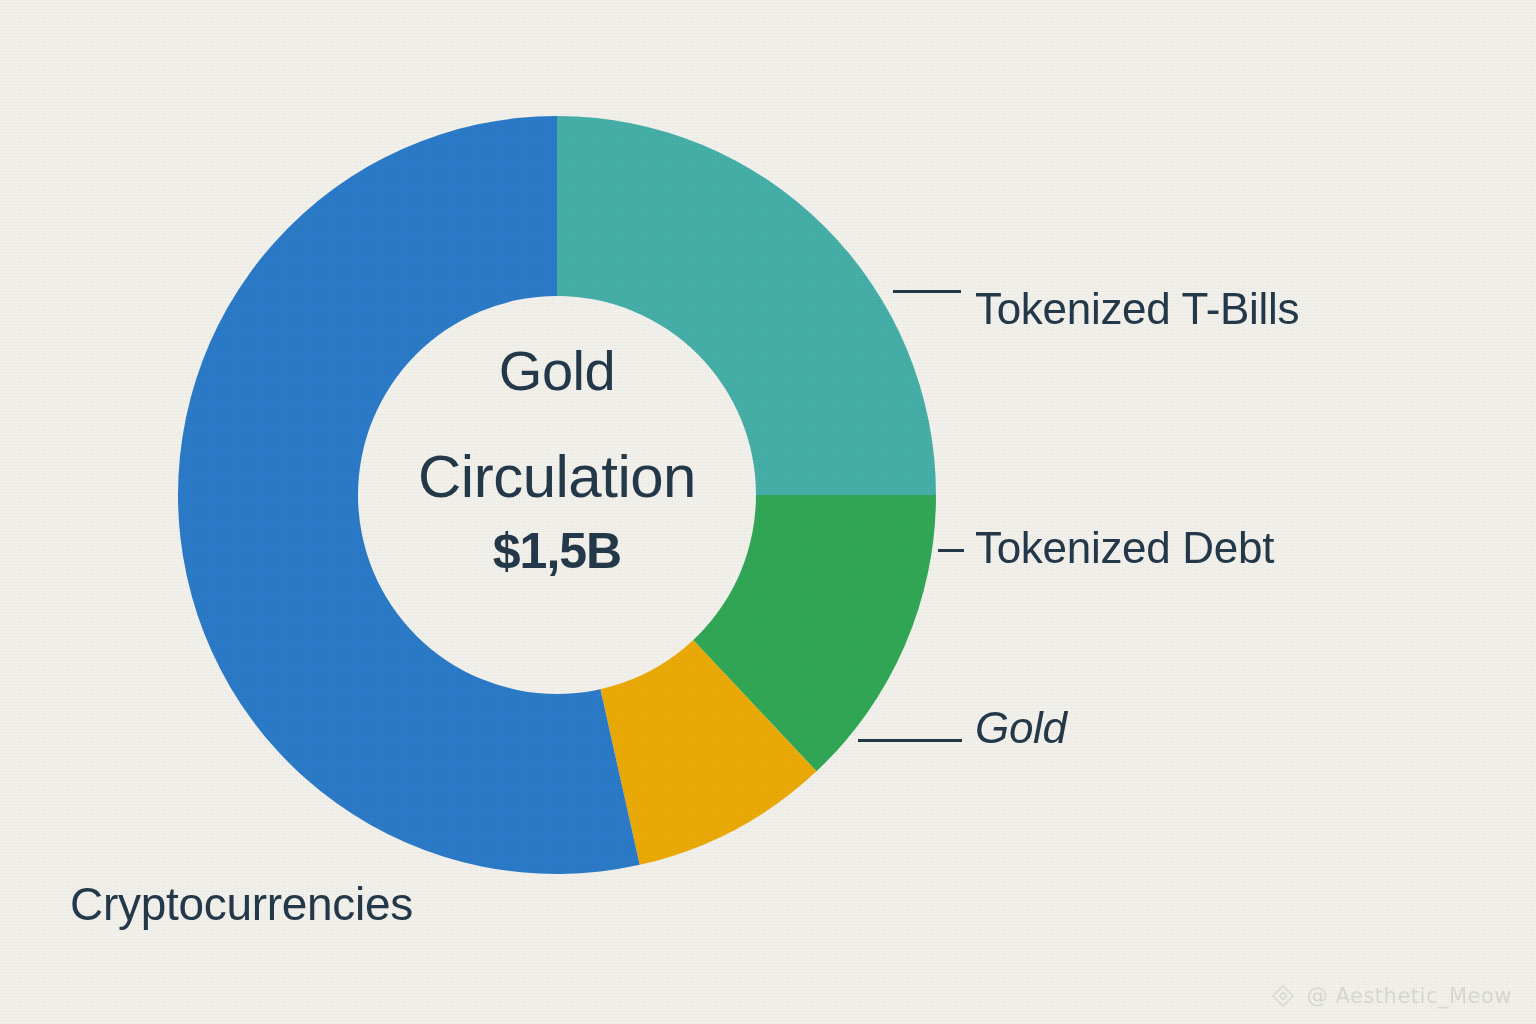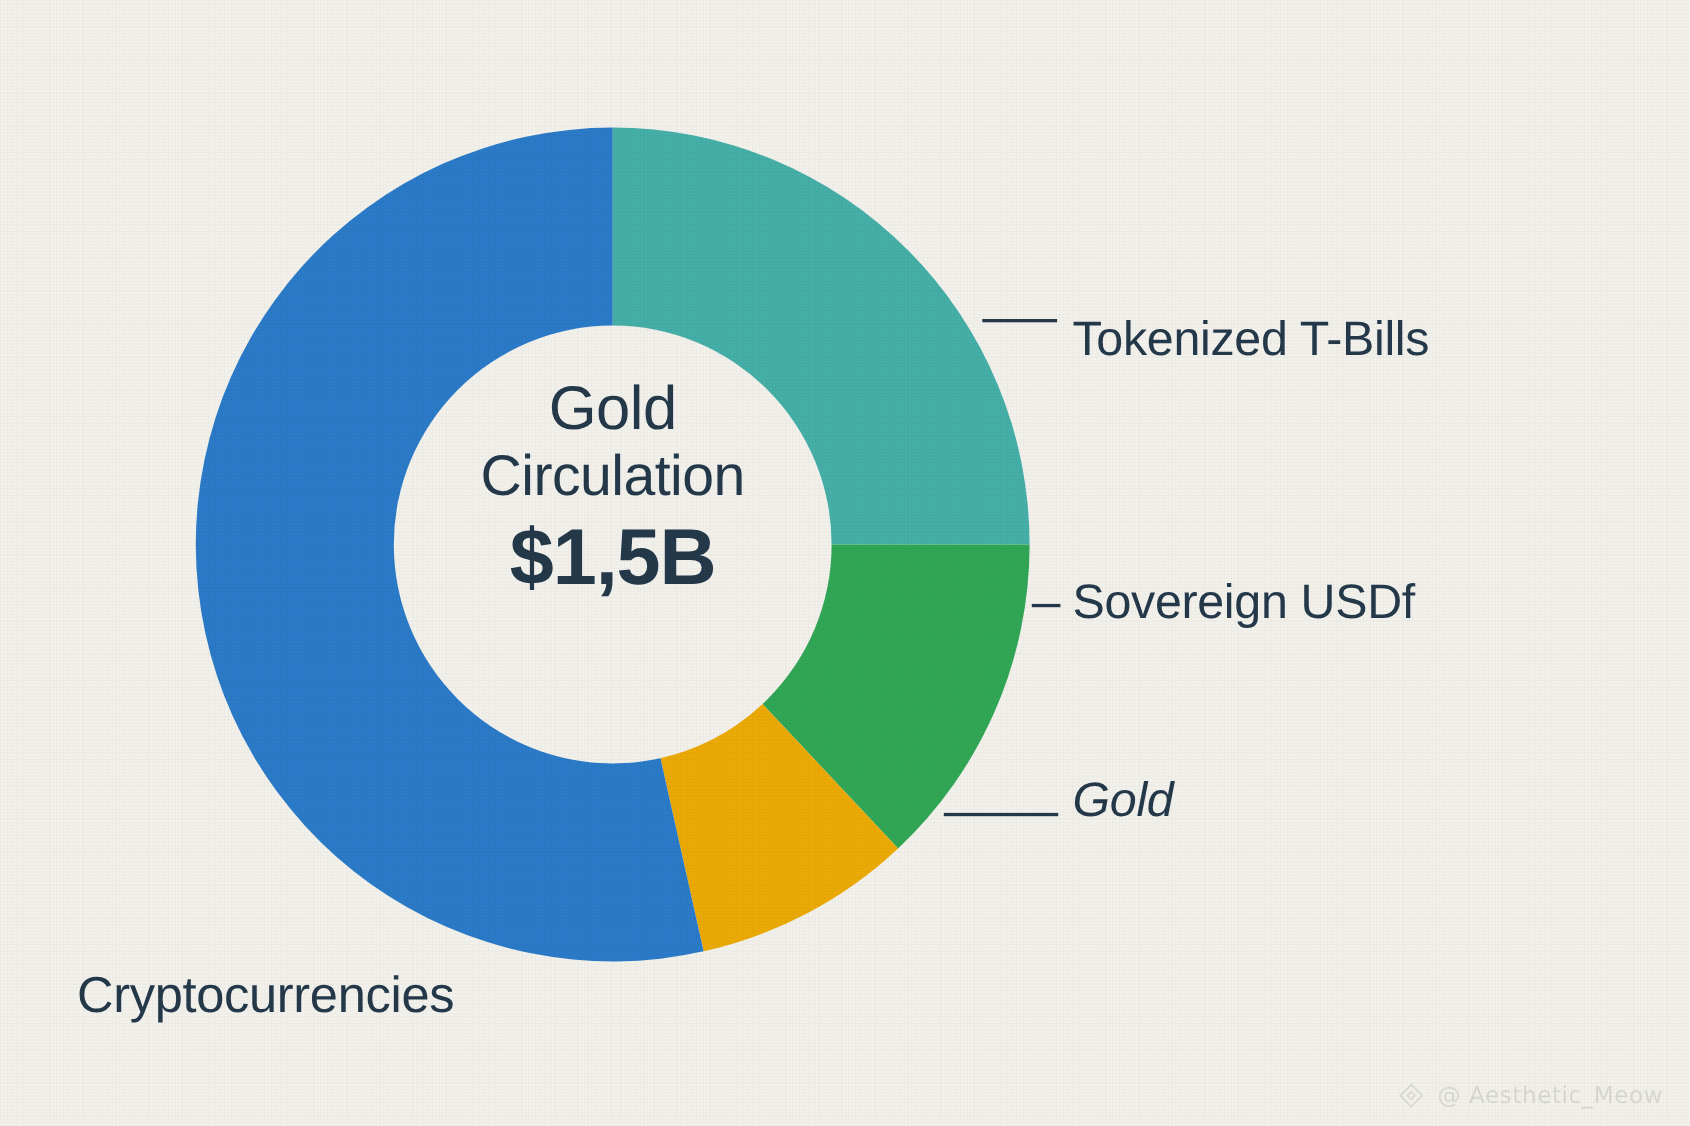--- a/index.html
+++ b/index.html
@@ -48,28 +48,29 @@
     pointer-events: none;
   }
   .center-line1 {
     font-size: 56px;
     line-height: 62px;
     font-weight: 400;
     letter-spacing: -0.5px;
     color: #24394a;
   }
   .center-line2 {
-    font-size: 52px;
+    font-size: 60px;
     line-height: 62px;
     font-weight: 400;
     letter-spacing: -0.5px;
     color: #24394a;
+    margin-top: 44px;
   }
   .center-value {
-    font-size: 72px;
+    font-size: 50px;
     line-height: 82px;
     font-weight: bold;
     letter-spacing: -1px;
     color: #24394a;
     margin-top: 2px;
   }
   .label {
     position: absolute;
     color: #24394a;
     font-size: 44px;
@@ -121,21 +122,21 @@
   <div class="center-text">
     <div class="center-line1">Gold</div>
     <div class="center-line2">Circulation</div>
     <div class="center-value">$1,5B</div>
   </div>
 
   <div class="leader" id="leader-tbills"></div>
   <div class="label" id="label-tbills">Tokenized T-Bills</div>
 
   <div class="leader" id="leader-sovereign"></div>
-  <div class="label" id="label-sovereign">Sovereign USDf</div>
+  <div class="label" id="label-sovereign">Tokenized Debt</div>
 
   <div class="leader" id="leader-gold"></div>
   <div class="label" id="label-gold">Gold</div>
 
   <div class="label" id="label-crypto">Cryptocurrencies</div>
 
   <div id="watermark">
     <span>
       <svg width="24" height="24" viewBox="0 0 24 24" fill="none" stroke="#d9d8d3" stroke-width="1.4">
         <path d="M12 2 L22 12 L12 22 L2 12 Z"></path>

